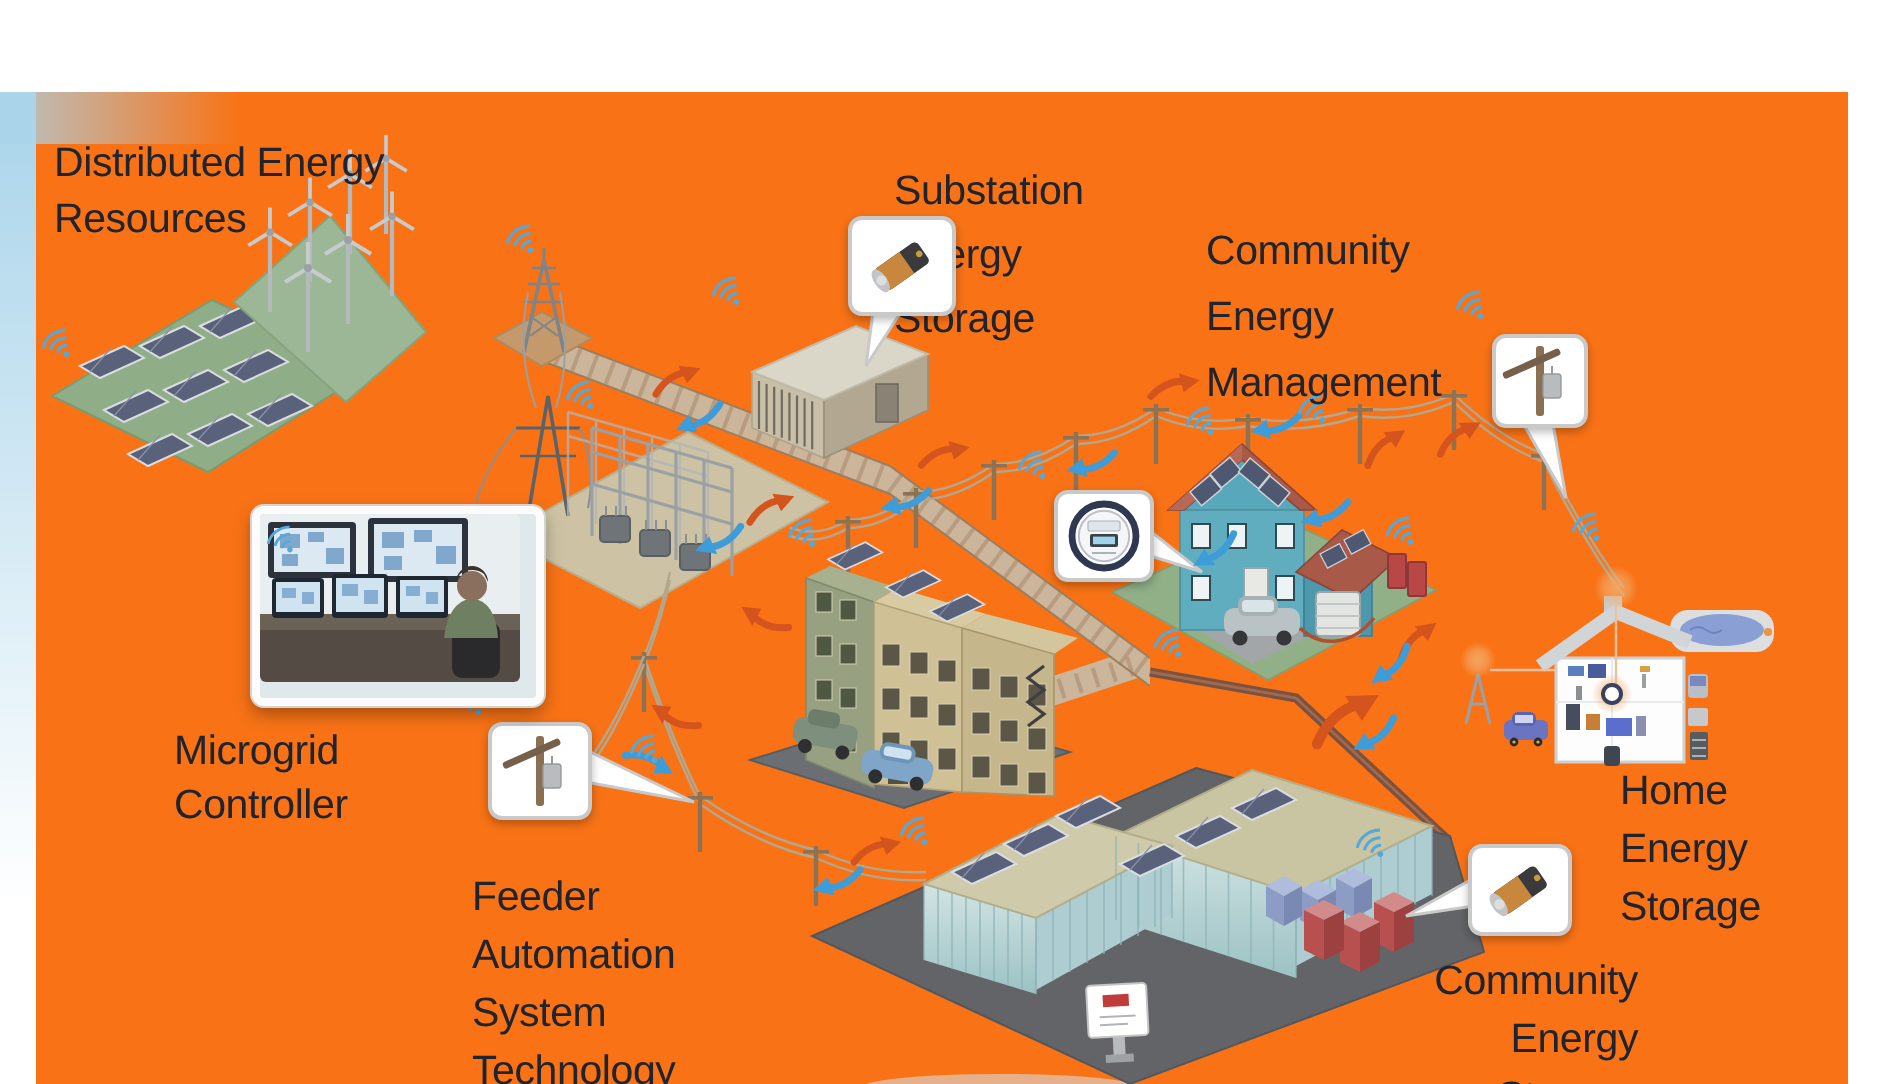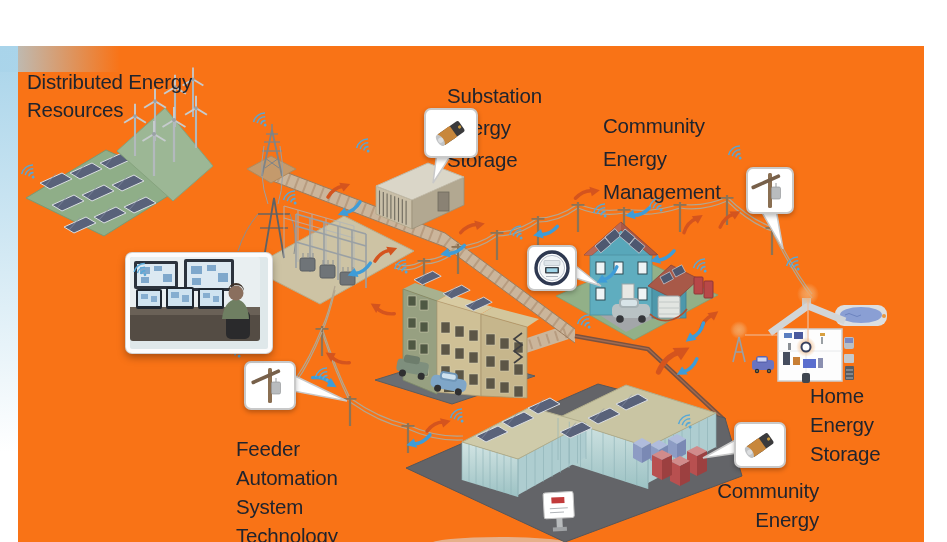--- a/index.html
+++ b/index.html
@@ -535,20 +535,22 @@
   </svg>
 
   <div class="label" id="lbl-der">Distributed Energy
 Resources</div>
   <div class="label" id="lbl-sub">Substation
 Energy
 Storage</div>
   <div class="label" id="lbl-cem">Community
 Energy
 Management</div>
+  <div class="label" id="lbl-mc">Microgrid
+Controller</div>
   <div class="label" id="lbl-fast">Feeder
 Automation
 System
 Technology</div>
   <div class="label" id="lbl-hes">Home
 Energy
 Storage</div>
   <div class="label" id="lbl-ces">Community
 Energy
 Storage</div>

